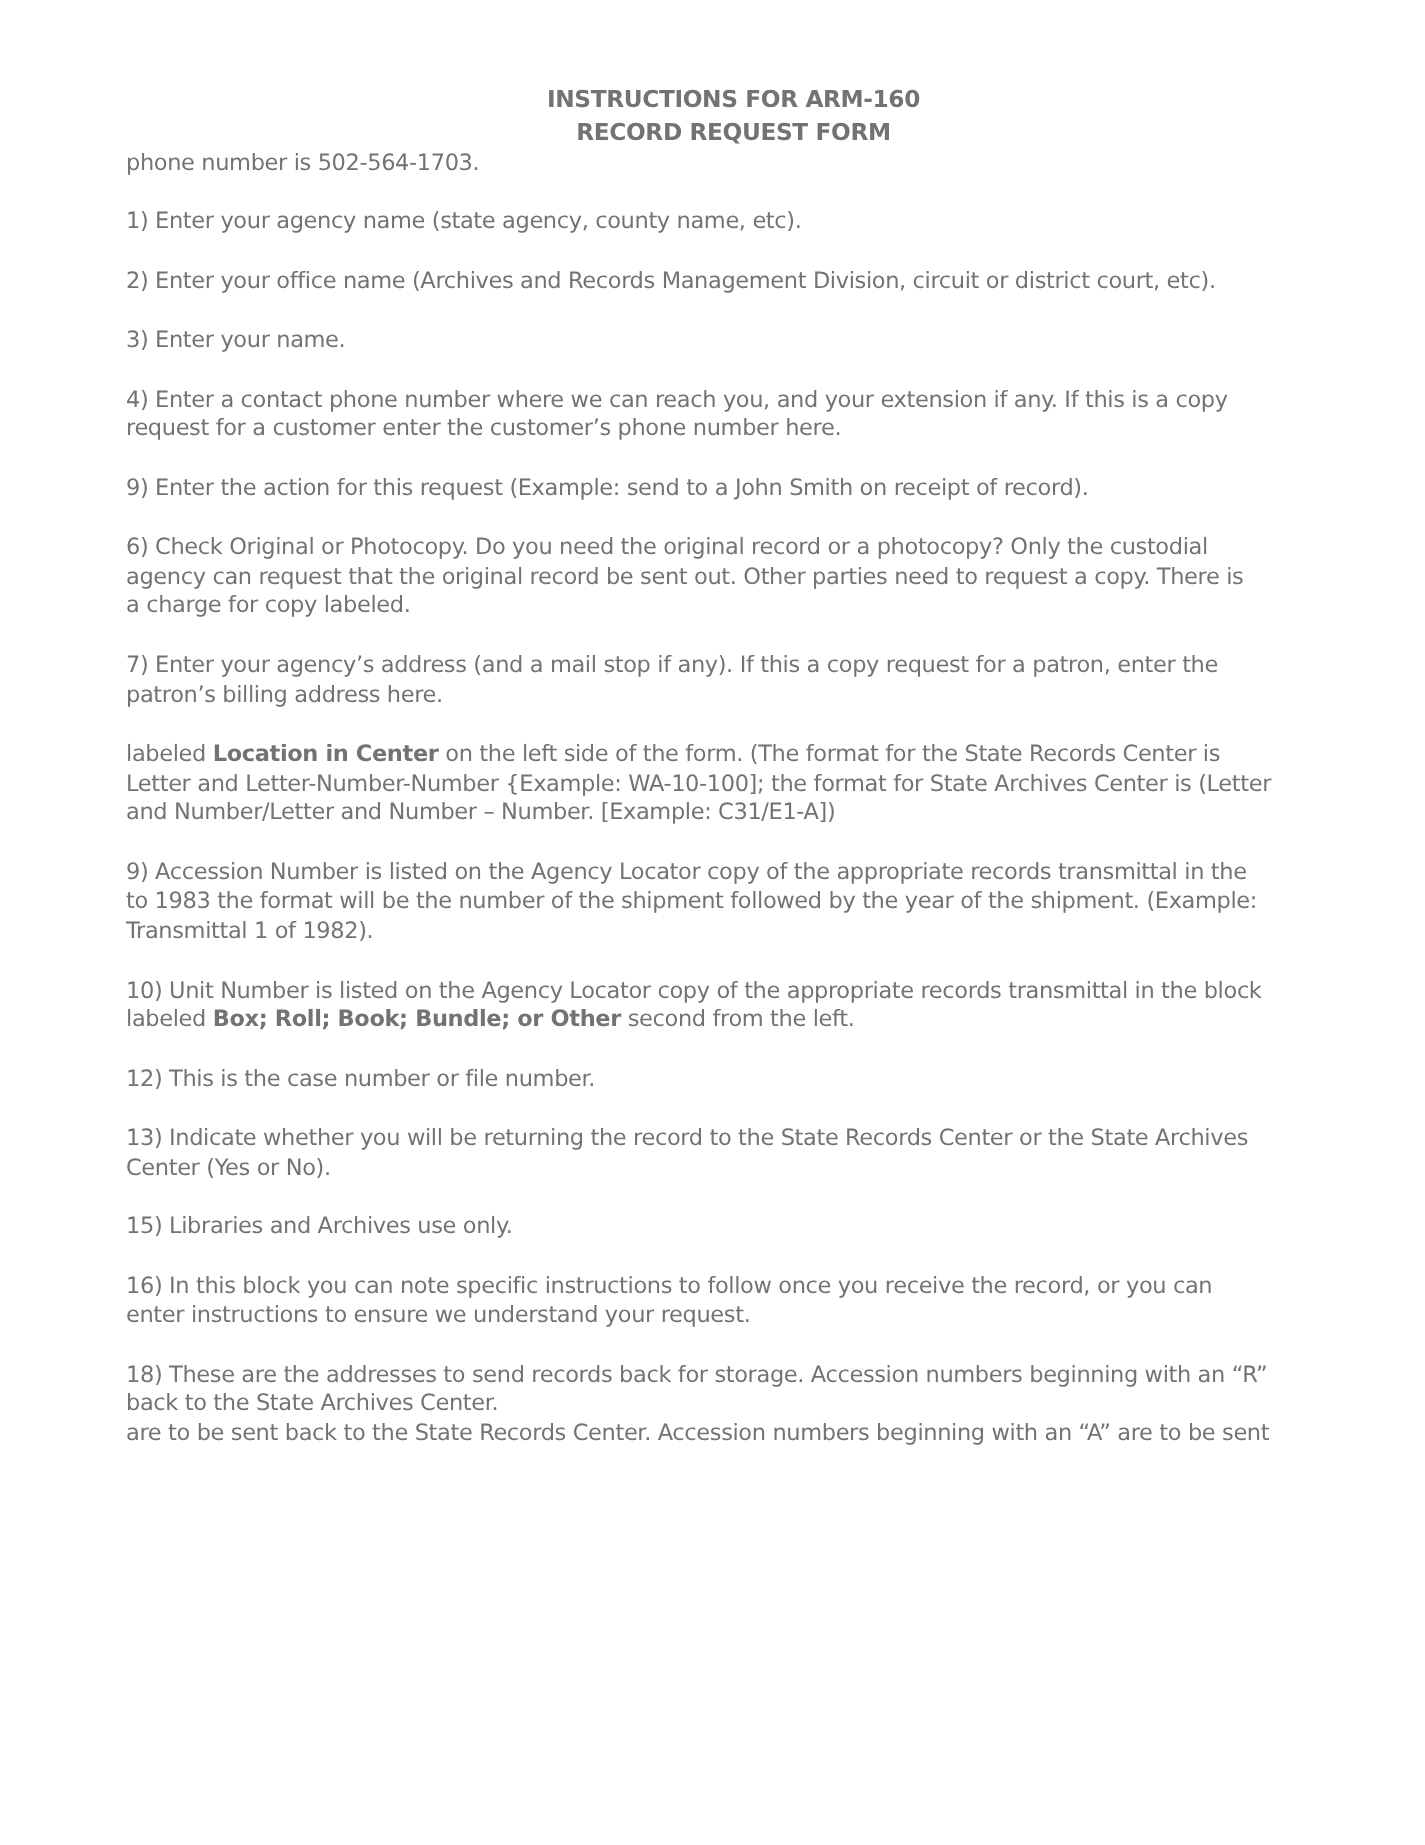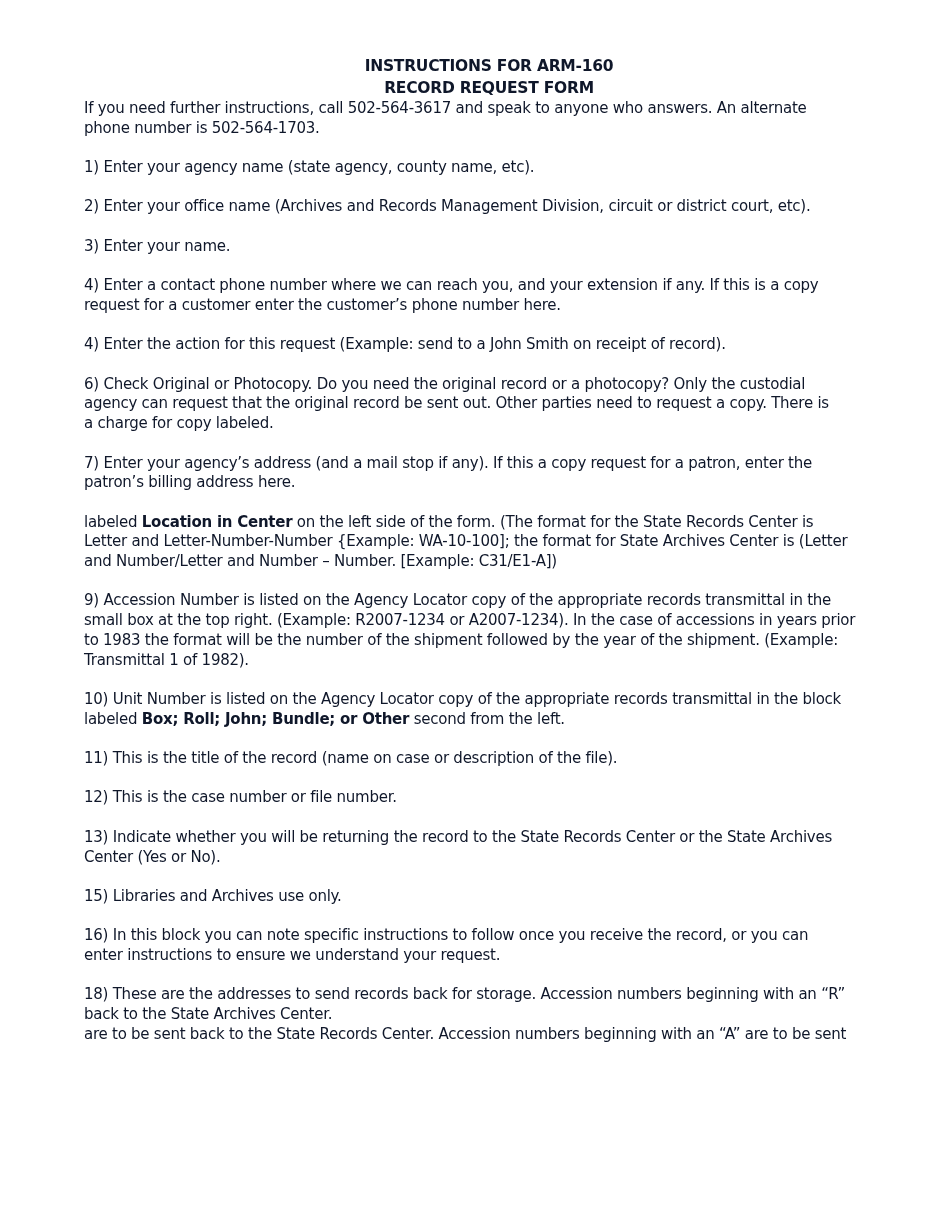--- a/index.html
+++ b/index.html
@@ -1,20 +1,20 @@
 <!DOCTYPE html>
 <html><head>
 <meta charset="utf-8">
 <style>
   html, body { margin: 0; padding: 0; background: #ffffff; }
   body { width: 950px; height: 1230px; position: relative; overflow: hidden; }
   .page {
     position: absolute; left: 84px; top: 55px; width: 820px;
     font-family: "DejaVu Sans", sans-serif;
-    font-size: 15px; color: #0f172a;
+    font-size: 15px; color: #737373;
     letter-spacing: -0.25px;
   }
   .title {
     text-align: center; font-weight: bold; font-size: 15.5px;
     line-height: 22px; margin-left: -10px;
   }
   .intro, .item { line-height: 19.7px; margin: 0; }
   .item { margin-top: 19.7px; }
   .line { display: block; white-space: nowrap; }
   b { font-weight: bold; }
@@ -22,66 +22,61 @@
 </head>
 <body>
 
 <div class="page">
   <div class="title">
     <span class="line">INSTRUCTIONS FOR ARM-160</span>
     <span class="line">RECORD REQUEST FORM</span>
   </div>
 
   <p class="intro">
-    <span class="line">If you need further instructions, call 502-564-3617 and speak to anyone who answers.  An alternate</span>
     <span class="line">phone number is 502-564-1703.</span>
   </p>
 
   <p class="item">
     <span class="line">1)  Enter your agency name (state agency, county name, etc).</span>
   </p>
   <p class="item">
     <span class="line">2)  Enter your office name (Archives and Records Management Division, circuit or district court, etc).</span>
   </p>
   <p class="item">
     <span class="line">3)  Enter your name.</span>
   </p>
   <p class="item">
     <span class="line">4)  Enter a contact phone number where we can reach you, and your extension if any.  If this is a copy</span>
     <span class="line">request for a customer enter the customer’s phone number here.</span>
   </p>
   <p class="item">
-    <span class="line">4)  Enter the action for this request (Example: send to a John Smith on receipt of record).</span>
+    <span class="line">9)  Enter the action for this request (Example: send to a John Smith on receipt of record).</span>
   </p>
   <p class="item">
     <span class="line">6)  Check Original or Photocopy.  Do you need the original record or a photocopy?  Only the custodial</span>
     <span class="line">agency can request that the original record be sent out.  Other parties need to request a copy.  There is</span>
     <span class="line">a charge for copy labeled.</span>
   </p>
   <p class="item">
     <span class="line">7)  Enter your agency’s address (and a mail stop if any).  If this a copy request for a patron, enter the</span>
     <span class="line">patron’s billing address here.</span>
   </p>
   <p class="item">
     <span class="line"><span>labeled </span><b>Location in Center</b><span> on the left side of the form. (The format for the State Records Center is</span></span>
     <span class="line">Letter and Letter-Number-Number {Example: WA-10-100]; the format for State Archives Center is (Letter</span>
     <span class="line">and Number/Letter and Number – Number. [Example: C31/E1-A])</span>
   </p>
   <p class="item">
     <span class="line">9)  Accession Number is listed on the Agency Locator copy of the appropriate records transmittal in the</span>
-    <span class="line">small box at the top right. (Example: R2007-1234 or A2007-1234).  In the case of accessions in years prior</span>
     <span class="line">to 1983 the format will be the number of the shipment followed by the year of the shipment. (Example:</span>
     <span class="line">Transmittal 1 of 1982).</span>
   </p>
   <p class="item">
     <span class="line">10)  Unit Number is listed on the Agency Locator copy of the appropriate records transmittal in the block</span>
-    <span class="line"><span>labeled </span><b>Box; Roll; John; Bundle; or Other</b><span> second from the left.</span></span>
-  </p>
-  <p class="item">
-    <span class="line">11)  This is the title of the record (name on case or description of the file).</span>
+    <span class="line"><span>labeled </span><b>Box; Roll; Book; Bundle; or Other</b><span> second from the left.</span></span>
   </p>
   <p class="item">
     <span class="line">12)  This is the case number or file number.</span>
   </p>
   <p class="item">
     <span class="line">13)  Indicate whether you will be returning the record to the State Records Center or the State Archives</span>
     <span class="line">Center (Yes or No).</span>
   </p>
   <p class="item">
     <span class="line">15)  Libraries and Archives use only.</span>

